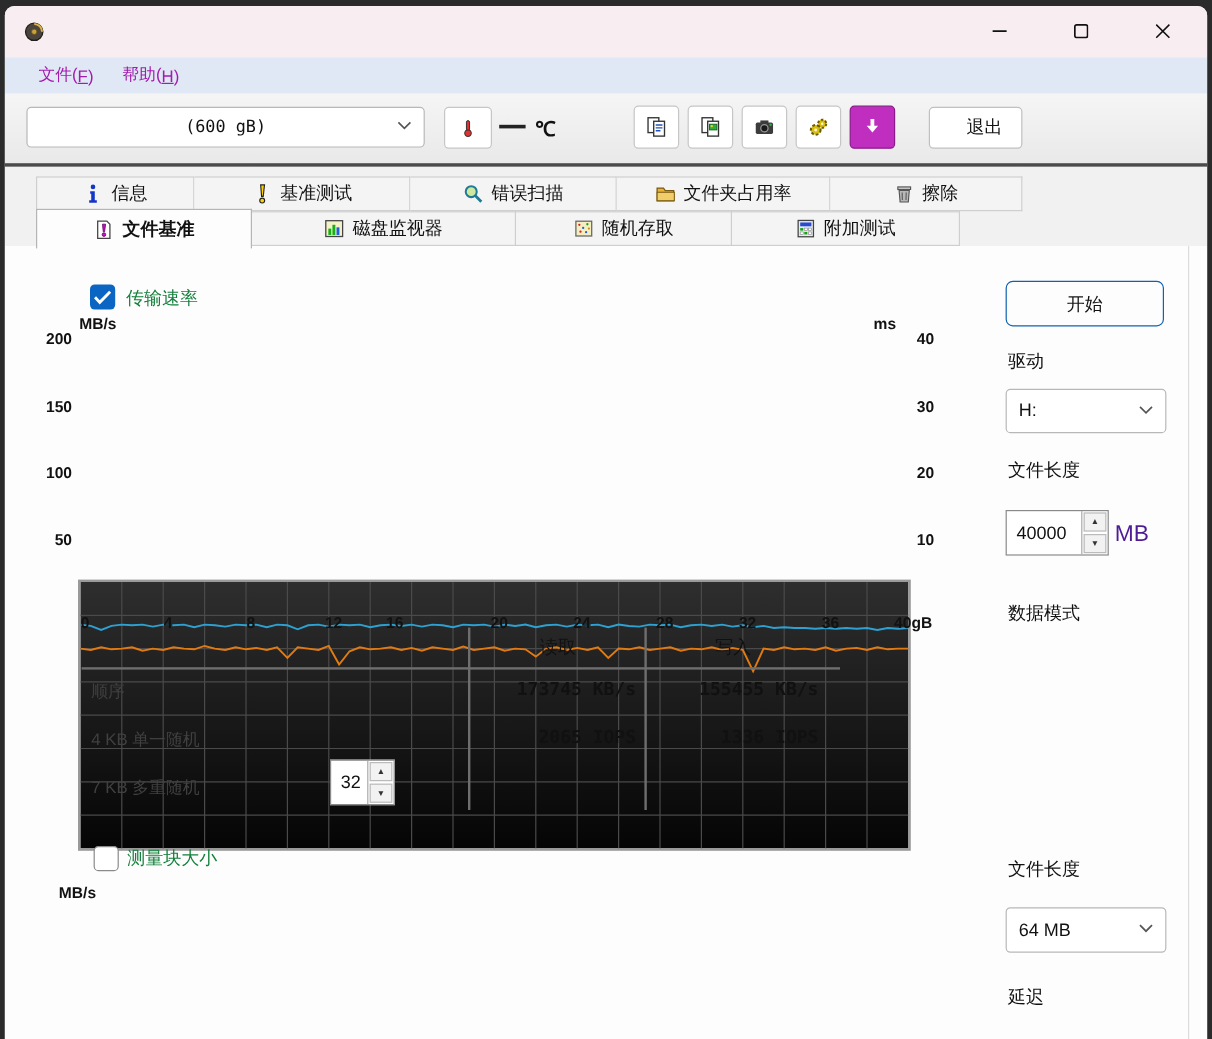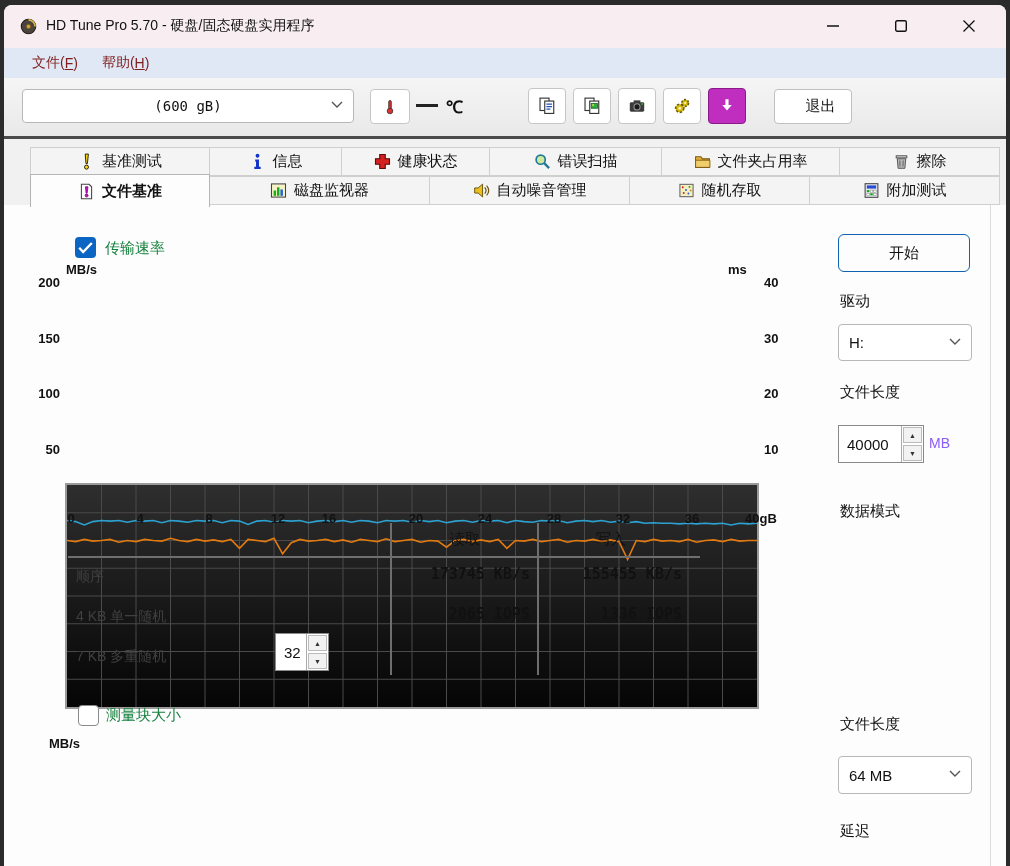--- a/index.html
+++ b/index.html
@@ -6,21 +6,21 @@
     background:#2b2b2b;font-family:"Liberation Sans",sans-serif;}
   .window{position:absolute;left:4px;top:5px;width:1002px;height:861px;
     background:#f3f3f3;border-radius:8px 8px 0 0;overflow:hidden;}
   
   .titlebar{position:absolute;left:0;top:0;width:100%;height:43px;background:#f8eef1;}
   .titlebar .app-icon{position:absolute;left:16px;top:13px;width:17px;height:17px;}
   .titlebar .title{position:absolute;left:42px;top:12px;font-size:14px;color:#111;}
   .win-btn{position:absolute;top:6px;width:46px;height:30px;display:flex;align-items:center;justify-content:center;}
   
   .menubar{position:absolute;left:0;top:43px;width:100%;height:30px;background:#dfe8f4;
-    display:flex;align-items:center;font-size:14px;color:#7f1d1d;}
+    display:flex;align-items:center;font-size:14px;color:#a21caf;}
   .menu-item{padding:0 12px;height:100%;display:flex;align-items:center;}
   .menu-item:first-child{padding-left:28px;}
   .menu-key{text-decoration:underline;}
   
   .toolbar{position:absolute;left:0;top:73px;width:100%;height:61px;
     background:linear-gradient(#f5f5f5,#e9e9e9);border-bottom:3px solid #4b4b4b;box-sizing:border-box;}
   .combo{position:absolute;background:#fff;border:1px solid #b8b8b8;border-radius:4px;box-sizing:border-box;
     display:flex;align-items:center;font-size:15px;color:#111;}
   .drive-combo{left:18px;top:11px;width:332px;height:34px;justify-content:center;
     font-family:"DejaVu Sans Mono",monospace;font-size:14px;}
@@ -67,35 +67,34 @@
   .spin-val{flex:1;display:flex;align-items:center;padding-left:8px;font-size:15px;color:#111;}
   .spin-btns{width:21px;display:flex;flex-direction:column;border-left:1px solid #aaa;}
   .spin-btn{flex:1;display:flex;align-items:center;justify-content:center;background:#f2f2f2;
     border:1px solid #bbb;font-size:7px;color:#333;margin:1px;}
   
   .start-btn{position:absolute;left:834px;top:229px;width:132px;height:38px;background:#fdfdfd;
     border:1.5px solid #0f62b0;border-radius:6px;box-sizing:border-box;display:flex;align-items:center;
     justify-content:center;font-size:15px;color:#111;}
   .side-label{position:absolute;left:836px;font-size:15px;color:#111;}
   .side-combo{left:834px;width:134px;height:37px;padding-left:10px;}
-  .unit-label{position:absolute;font-size:14px;color:#8b5cf6;}
+  .unit-label{position:absolute;font-size:19px;color:#4c1d95;}
   svg{display:block;}
 </style>
 </head>
 <body>
 
 <div class="window">
 
   <div class="titlebar">
     <svg class="app-icon" viewBox="0 0 16 16">
       <circle cx="8" cy="8" r="6.8" fill="#4a433e" stroke="#211d1a" stroke-width="1"></circle>
       <path d="M8 1.8 A6.2 6.2 0 0 1 14.2 8" fill="none" stroke="#d8b24a" stroke-width="1.6"></path>
       <circle cx="8" cy="8" r="2.1" fill="#c9a23c" stroke="#6b521a" stroke-width="0.7"></circle>
     </svg>
-    <span class="title">HD Tune Pro 5.70 - 硬盘/固态硬盘实用程序</span>
     <div class="win-btn" style="left:806px">
       <svg width="12" height="12" viewBox="0 0 12 12">
           <line x1="0" y1="6" x2="12" y2="6" stroke="#111" stroke-width="1.4"></line>
         </svg>
     </div>
     <div class="win-btn" style="left:874px">
       <svg width="12" height="12" viewBox="0 0 12 12">
           <rect x="0.7" y="0.7" width="10.6" height="10.6" rx="1.5" fill="none" stroke="#111" stroke-width="1.4"></rect>
         </svg>
     </div>
@@ -173,39 +172,33 @@
         <path d="M6.6 2 h2.8 v5 h2.8 L8 12 3.8 7 h2.8 z" fill="#fff"></path>
       </svg>
     </div>
     <div class="exit-btn">
         <span>退出</span>
       </div>
   </div>
 
   <div class="tabstrip">
     <div class="tabrow tabrow1">
+      <div class="tab" style="width:132px">
+        <svg class="ticon" viewBox="0 0 16 16">
+            <circle cx="8" cy="2.6" r="1.8" fill="#1436c8"></circle>
+            <path d="M5.8 6 h3.6 v7 h1.6 v2 H5 v-2 h1.6 v-5 H5.8 z" fill="#1436c8"></path>
+          </svg>
+        <span>信息</span>
+      </div>
       <div class="tab" style="width:180px">
         <svg class="ticon" viewBox="0 0 16 16">
             <path d="M6.8 1 h3 l-1 9 h-1.3 z" fill="#ffd400" stroke="#222" stroke-width="0.9"></path>
             <circle cx="8" cy="13.3" r="1.9" fill="#ffd400" stroke="#222" stroke-width="0.9"></circle>
           </svg>
         <span>基准测试</span>
-      </div>
-      <div class="tab" style="width:132px">
-        <svg class="ticon" viewBox="0 0 16 16">
-            <circle cx="8" cy="2.6" r="1.8" fill="#1436c8"></circle>
-            <path d="M5.8 6 h3.6 v7 h1.6 v2 H5 v-2 h1.6 v-5 H5.8 z" fill="#1436c8"></path>
-          </svg>
-        <span>信息</span>
-      </div>
-      <div class="tab" style="width:148px">
-        <svg class="ticon" viewBox="0 0 16 16">
-            <path d="M5.4 1.4 h5.2 v4 h4 v5.2 h-4 v4 H5.4 v-4 h-4 V5.4 h4 z" fill="#d42020" stroke="#5a0808" stroke-width="1"></path>
-          </svg>
-        <span>健康状态</span>
       </div>
       <div class="tab" style="width:172px">
         <svg class="ticon" viewBox="0 0 16 16">
             <circle cx="6.3" cy="6.3" r="4.3" fill="#cfe8a0" stroke="#1f7a98" stroke-width="1.6"></circle>
             <line x1="9.6" y1="9.6" x2="14.2" y2="14.2" stroke="#1f7a98" stroke-width="2.2"></line>
           </svg>
         <span>错误扫描</span>
       </div>
       <div class="tab" style="width:178px">
         <svg class="ticon" viewBox="0 0 16 16">
@@ -234,27 +227,20 @@
         <span>文件基准</span>
       </div>
       <div class="tab" style="width:220px">
         <svg class="ticon" viewBox="0 0 16 16">
             <rect x="1.4" y="1.8" width="13.2" height="12.4" fill="#f6f2c8" stroke="#444" stroke-width="1"></rect>
             <rect x="3.4" y="8" width="2.3" height="5" fill="#18b018"></rect>
             <rect x="6.6" y="5" width="2.3" height="8" fill="#18b018"></rect>
             <rect x="9.8" y="7" width="2.3" height="6" fill="#2060d8"></rect>
           </svg>
         <span>磁盘监视器</span>
-      </div>
-      <div class="tab" style="width:200px">
-        <svg class="ticon" viewBox="0 0 16 16">
-            <path d="M1.6 5.6 v4.8 h3.2 L9 14 V2 L4.8 5.6 z" fill="#e8c020" stroke="#6a5208" stroke-width="0.9"></path>
-            <path d="M11 5 q2.6 3 0 6 M12.8 3.4 q4 4.6 0 9.2" fill="none" stroke="#6a5208" stroke-width="1.1"></path>
-          </svg>
-        <span>自动噪音管理</span>
       </div>
       <div class="tab" style="width:180px">
         <svg class="ticon" viewBox="0 0 16 16">
             <rect x="1.8" y="2.2" width="12.4" height="11.6" fill="#f4eec0" stroke="#666" stroke-width="1"></rect>
             <circle cx="4.5" cy="5" r="0.9" fill="#d42020"></circle>
             <circle cx="7.5" cy="7.5" r="0.9" fill="#2060d8"></circle>
             <circle cx="10.8" cy="4.6" r="0.9" fill="#18a018"></circle>
             <circle cx="5.4" cy="10.4" r="0.9" fill="#d42020"></circle>
             <circle cx="9.8" cy="10.8" r="0.9" fill="#2060d8"></circle>
             <circle cx="12" cy="8" r="0.9" fill="#d48a20"></circle>

